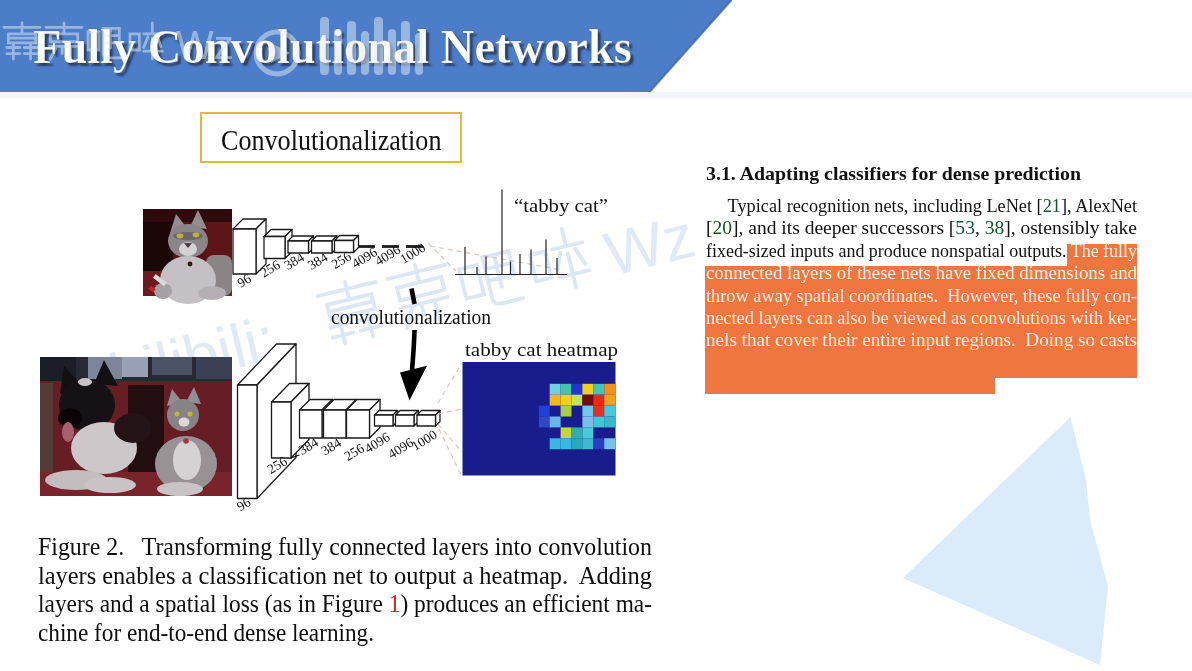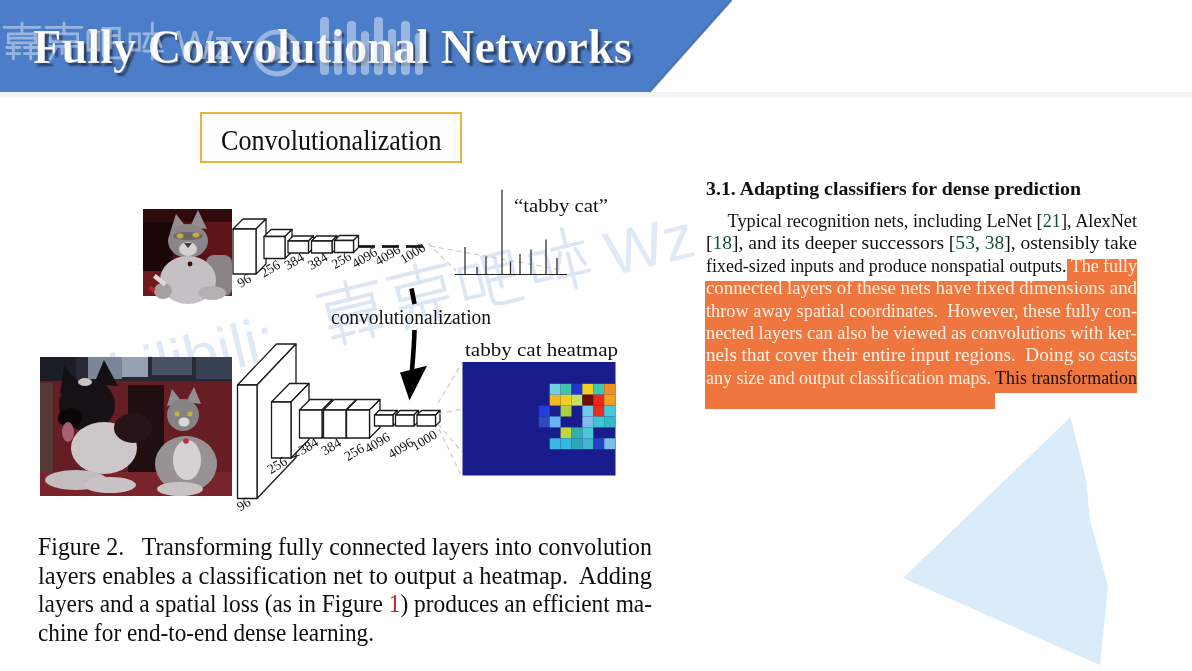--- a/index.html
+++ b/index.html
@@ -8,21 +8,21 @@
 .abs{position:absolute;}
 #banner{left:0;top:0;width:732px;height:92px;background:#4c7dc9;
   clip-path:polygon(0 0,732px 0,650px 92px,0 92px);}
 #title{left:33px;top:19.5px;font-weight:bold;font-size:47.5px;color:#fff;
   white-space:nowrap;transform-origin:left top;transform:scaleX(0.978);
   text-shadow:3px 3px 2px rgba(40,58,88,0.88);-webkit-text-stroke:0.6px rgba(44,62,94,0.4);}
 #ybox{left:200px;top:112px;width:258px;height:47px;border:2.5px solid #e8b63a;
   background:#fefefe;}
 #ybox span{position:absolute;left:18.5px;top:9.5px;font-size:29.5px;color:#101010;
   white-space:nowrap;display:inline-block;transform:scaleX(0.885);transform-origin:left top;}
-#rcol{left:706px;top:163px;width:431px;color:#111;margin-top:15px;}
+#rcol{left:706px;top:163px;width:431px;color:#111;}
 #rhead{font-weight:bold;font-size:19.5px;white-space:nowrap;line-height:21px;height:21px;}
 #rhead .sc{display:inline-block;transform-origin:left center;}
 .ln{white-space:nowrap;height:22.4px;line-height:22.4px;font-size:18.6px;
   transform-origin:left center;position:relative;}
 .ln>span.sc{display:inline-block;transform-origin:left center;white-space:nowrap;}
 .hl{color:#fdf0e2;}
 .gr{color:#14532d;}
 .rd{color:#cc2222;}
 #cap{left:38px;top:521px;width:616px;color:#0e0e0e;margin-top:12px;}
 .cl{white-space:nowrap;height:28.6px;line-height:28.6px;font-size:24.5px;}
@@ -269,27 +269,26 @@
 <div class="abs" id="ybox">
     <span>Convolutionalization</span>
   </div>
 <div class="abs" id="rcol">
   <div class="abs" style="left:361px;top:80.5px;width:70px;height:22.4px;background:#f0763f"></div>
     <div class="abs" style="left:-1.5px;top:102.9px;width:432.5px;height:112px;background:#f0763f"></div>
     <div class="abs" style="left:-1.5px;top:214.9px;width:290px;height:15.9px;background:#f0763f"></div>
     <div id="rhead"><span class="sc" id="rheadsc" style="transform:scaleX(1.0185)">3.1. Adapting classifiers for dense prediction</span></div>
   <div style="height:11px"></div>
   <div class="ln"><span class="sc" style="padding-left:22px;transform:scaleX(0.98188)">Typical recognition nets, including LeNet [<span class="gr">21</span>], AlexNet</span></div>
-  <div class="ln"><span class="sc" style="transform:scaleX(1.04986)">[<span class="gr">18</span>], and its deeper successors [<span class="gr">53</span>, <span class="gr">38</span>], ostensibly take</span></div>
+  <div class="ln"><span class="sc" style="transform:scaleX(1.04986)">[<span class="gr">20</span>], and its deeper successors [<span class="gr">53</span>, <span class="gr">38</span>], ostensibly take</span></div>
   <div class="ln"><span class="sc" style="transform:scaleX(0.96447)">fixed-sized inputs and produce nonspatial outputs. <span class="hl">The fully</span></span></div>
   <div class="ln"><span class="sc" style="transform:scaleX(1.01303)"><span class="hl">connected layers of these nets have fixed dimensions and</span></span></div>
   <div class="ln"><span class="sc" style="transform:scaleX(0.98602)"><span class="hl">throw away spatial coordinates.&nbsp; However, these fully con-</span></span></div>
   <div class="ln"><span class="sc" style="transform:scaleX(0.98871)"><span class="hl">nected layers can also be viewed as convolutions with ker-</span></span></div>
   <div class="ln"><span class="sc" style="transform:scaleX(1.02917)"><span class="hl">nels that cover their entire input regions.&nbsp; Doing so casts</span></span></div>
-  <div class="ln"><span class="sc" style="transform:scaleX(0.96454)"><span class="hl">any size and output classification maps.</span> This transformation</span></div>
 
 </div>
 <div class="abs" id="cap">
   <div class="cl"><span class="sc" style="transform:scaleX(0.97443)">Figure 2.&nbsp;&nbsp; Transforming fully connected layers into convolution</span></div>
   <div class="cl"><span class="sc" style="transform:scaleX(0.99499)">layers enables a classification net to output a heatmap.&nbsp; Adding</span></div>
   <div class="cl"><span class="sc" style="transform:scaleX(0.95466)">layers and a spatial loss (as in Figure <span class="rd">1</span>) produces an efficient ma-</span></div>
   <div class="cl"><span class="sc" style="transform:scaleX(0.94798)">chine for end-to-end dense learning.</span></div>
 
 </div>
 

